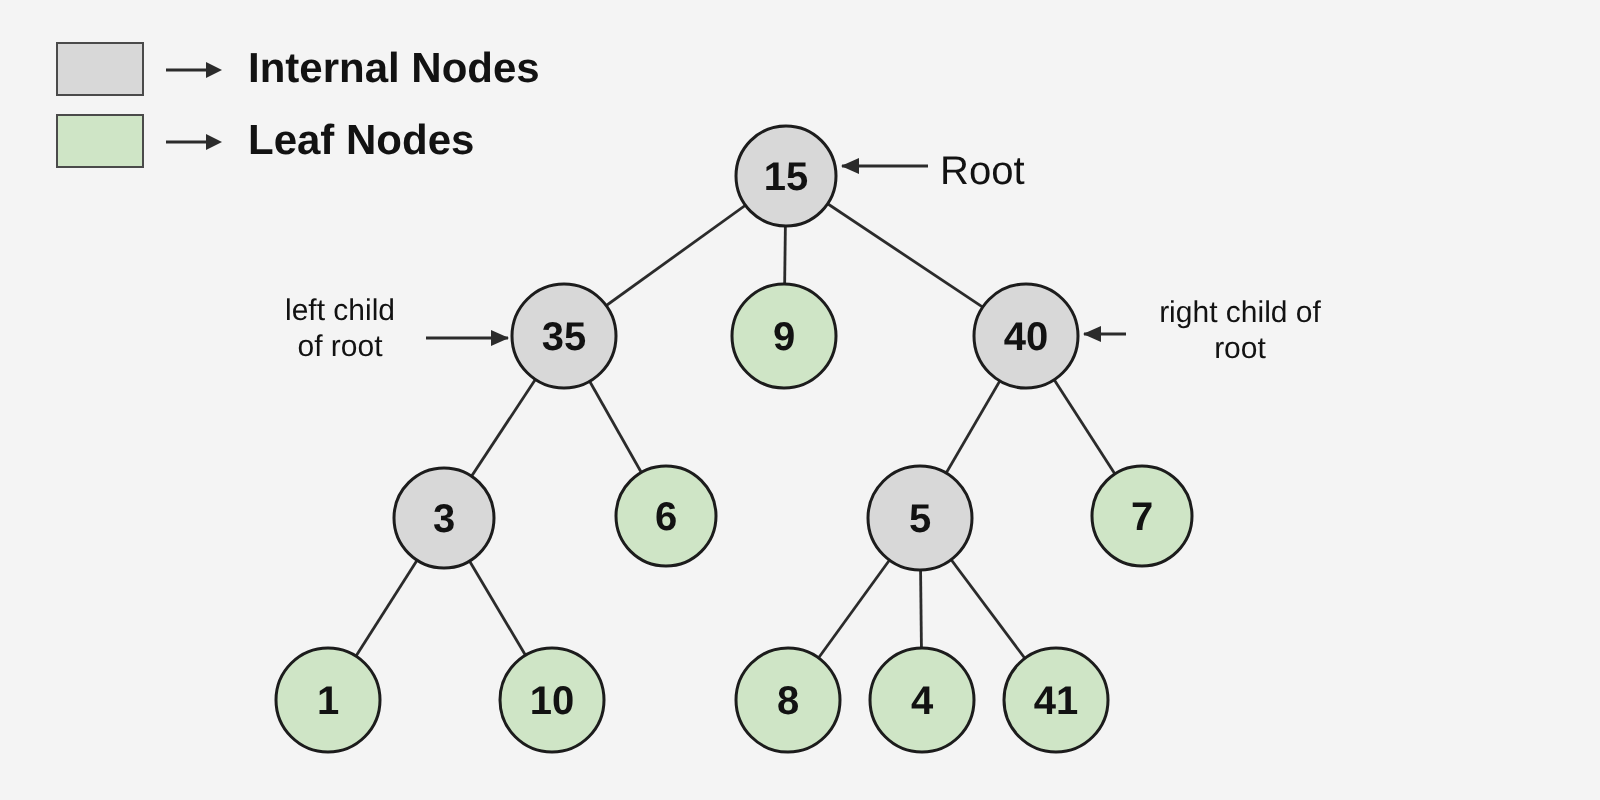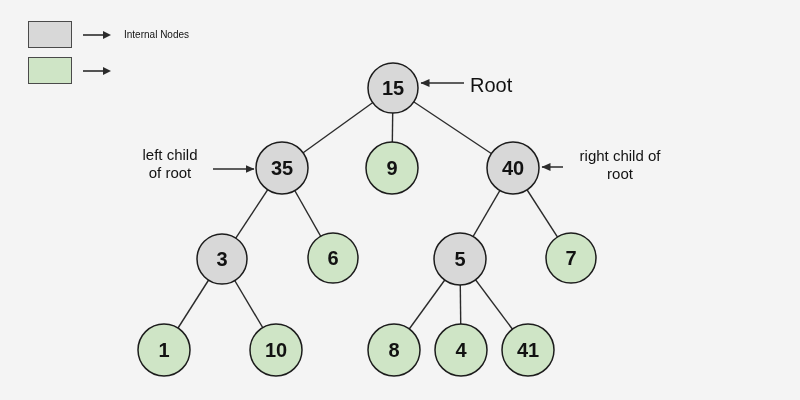--- a/index.html
+++ b/index.html
@@ -27,21 +27,21 @@
   .swatch {
     width: 44px;
     height: 27px;
     border: 1px solid #4a4a4a;
     box-sizing: border-box;
     flex: 0 0 auto;
   }
   .legend-arrow { flex: 0 0 auto; display: block; }
   .legend-arrow line { stroke: #2b2b2b; stroke-width: 1.6; }
   .legend-arrow path { fill: #2b2b2b; }
-  .legend-label { font-size: 10px; color: #121212; white-space: nowrap; padding-left: 2px; }
+  .legend-label { font-size: 21px; color: #121212; white-space: nowrap; padding-left: 2px; font-weight: bold; }
 
   
   .edge { stroke: #2b2b2b; stroke-width: 1.4; }
   .node-circle { stroke: #1c1c1c; stroke-width: 1.5; }
   .node-label {
     font-family: "Liberation Sans", "DejaVu Sans", sans-serif;
     font-weight: bold;
     font-size: 20px;
     fill: #121212;
   }
@@ -64,20 +64,21 @@
         <path d="M21 2 L29 6 L21 10 Z"></path>
       </svg>
       <span class="legend-label">Internal Nodes</span>
     </div>
     <div class="legend-row">
       <span class="swatch" style="background: rgb(207, 229, 198);"></span>
       <svg class="legend-arrow" width="30" height="12" viewBox="0 0 30 12">
         <line x1="1" y1="6" x2="21" y2="6"></line>
         <path d="M21 2 L29 6 L21 10 Z"></path>
       </svg>
+      <span class="legend-label">Leaf Nodes</span>
     </div>
   </div>
 
   <svg id="tree-svg" width="800" height="400" viewBox="0 0 800 400" xmlns="http://www.w3.org/2000/svg">
     <defs>
       <marker id="arrowhead" markerWidth="10" markerHeight="9" refX="8.5" refY="4" orient="auto" markerUnits="userSpaceOnUse">
         <path d="M0 0 L9 4 L0 8 Z" fill="#2b2b2b"></path>
       </marker>
     </defs>
     <g>

